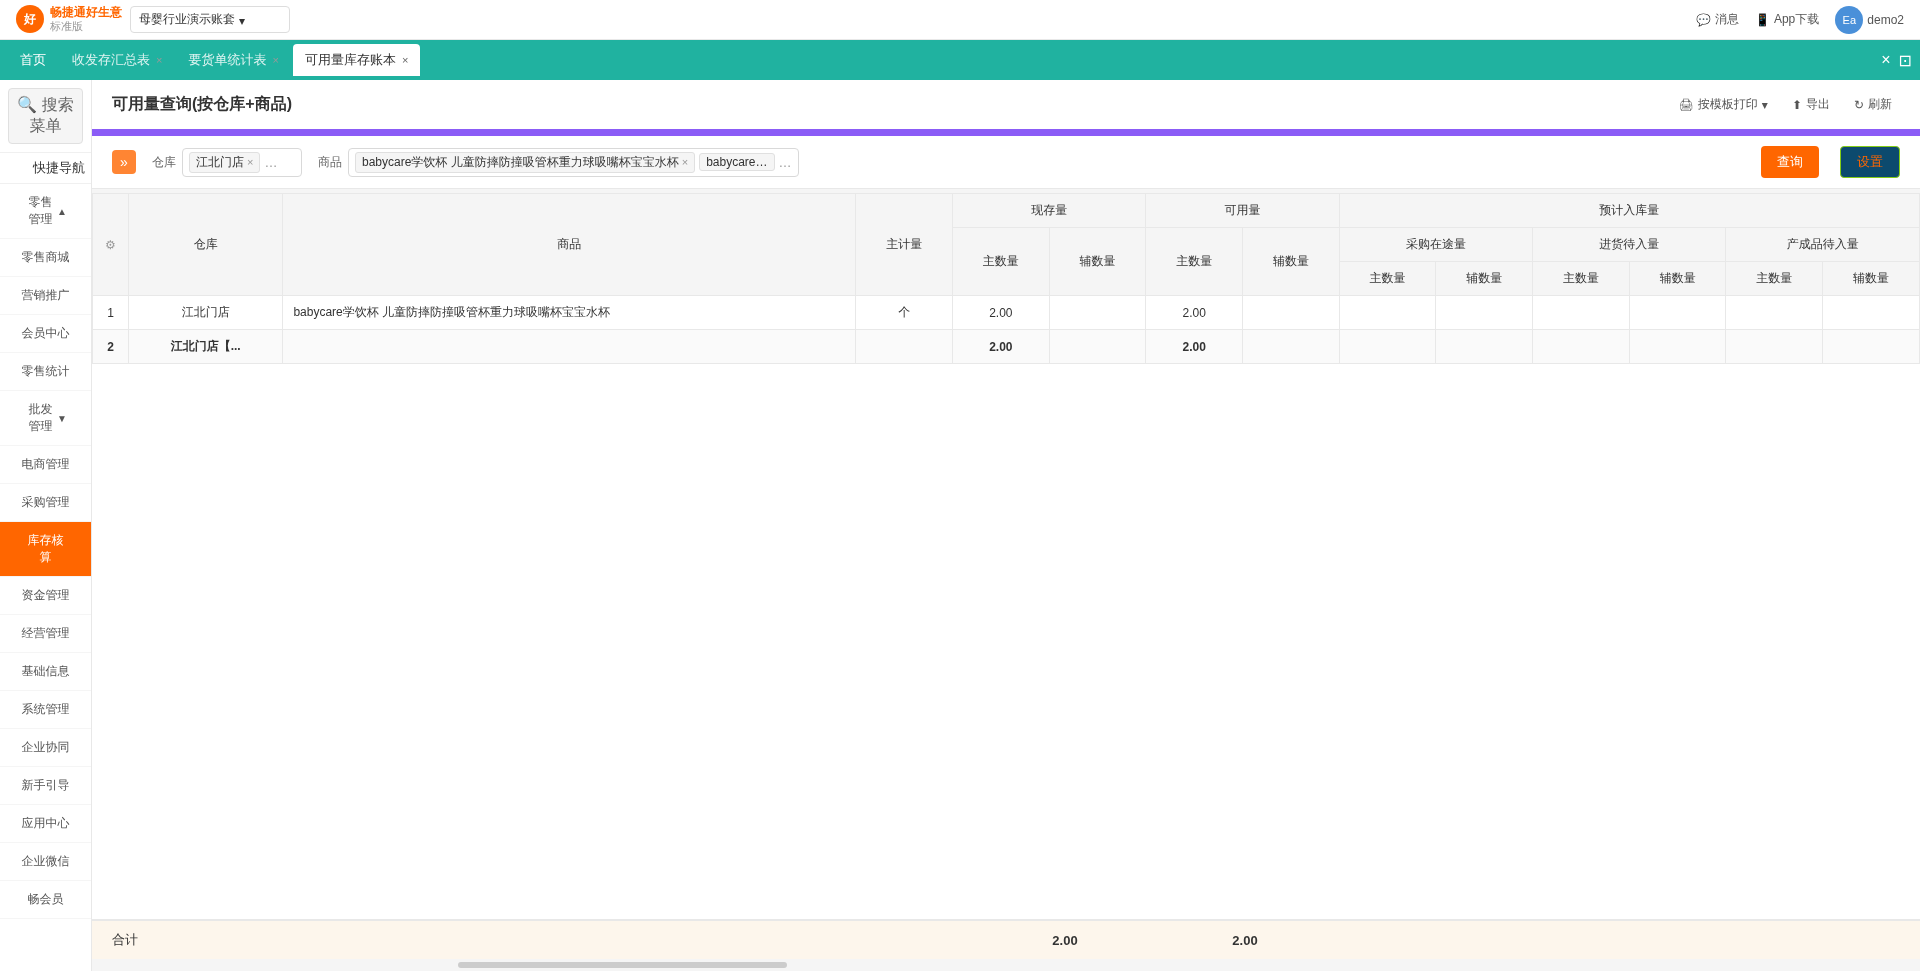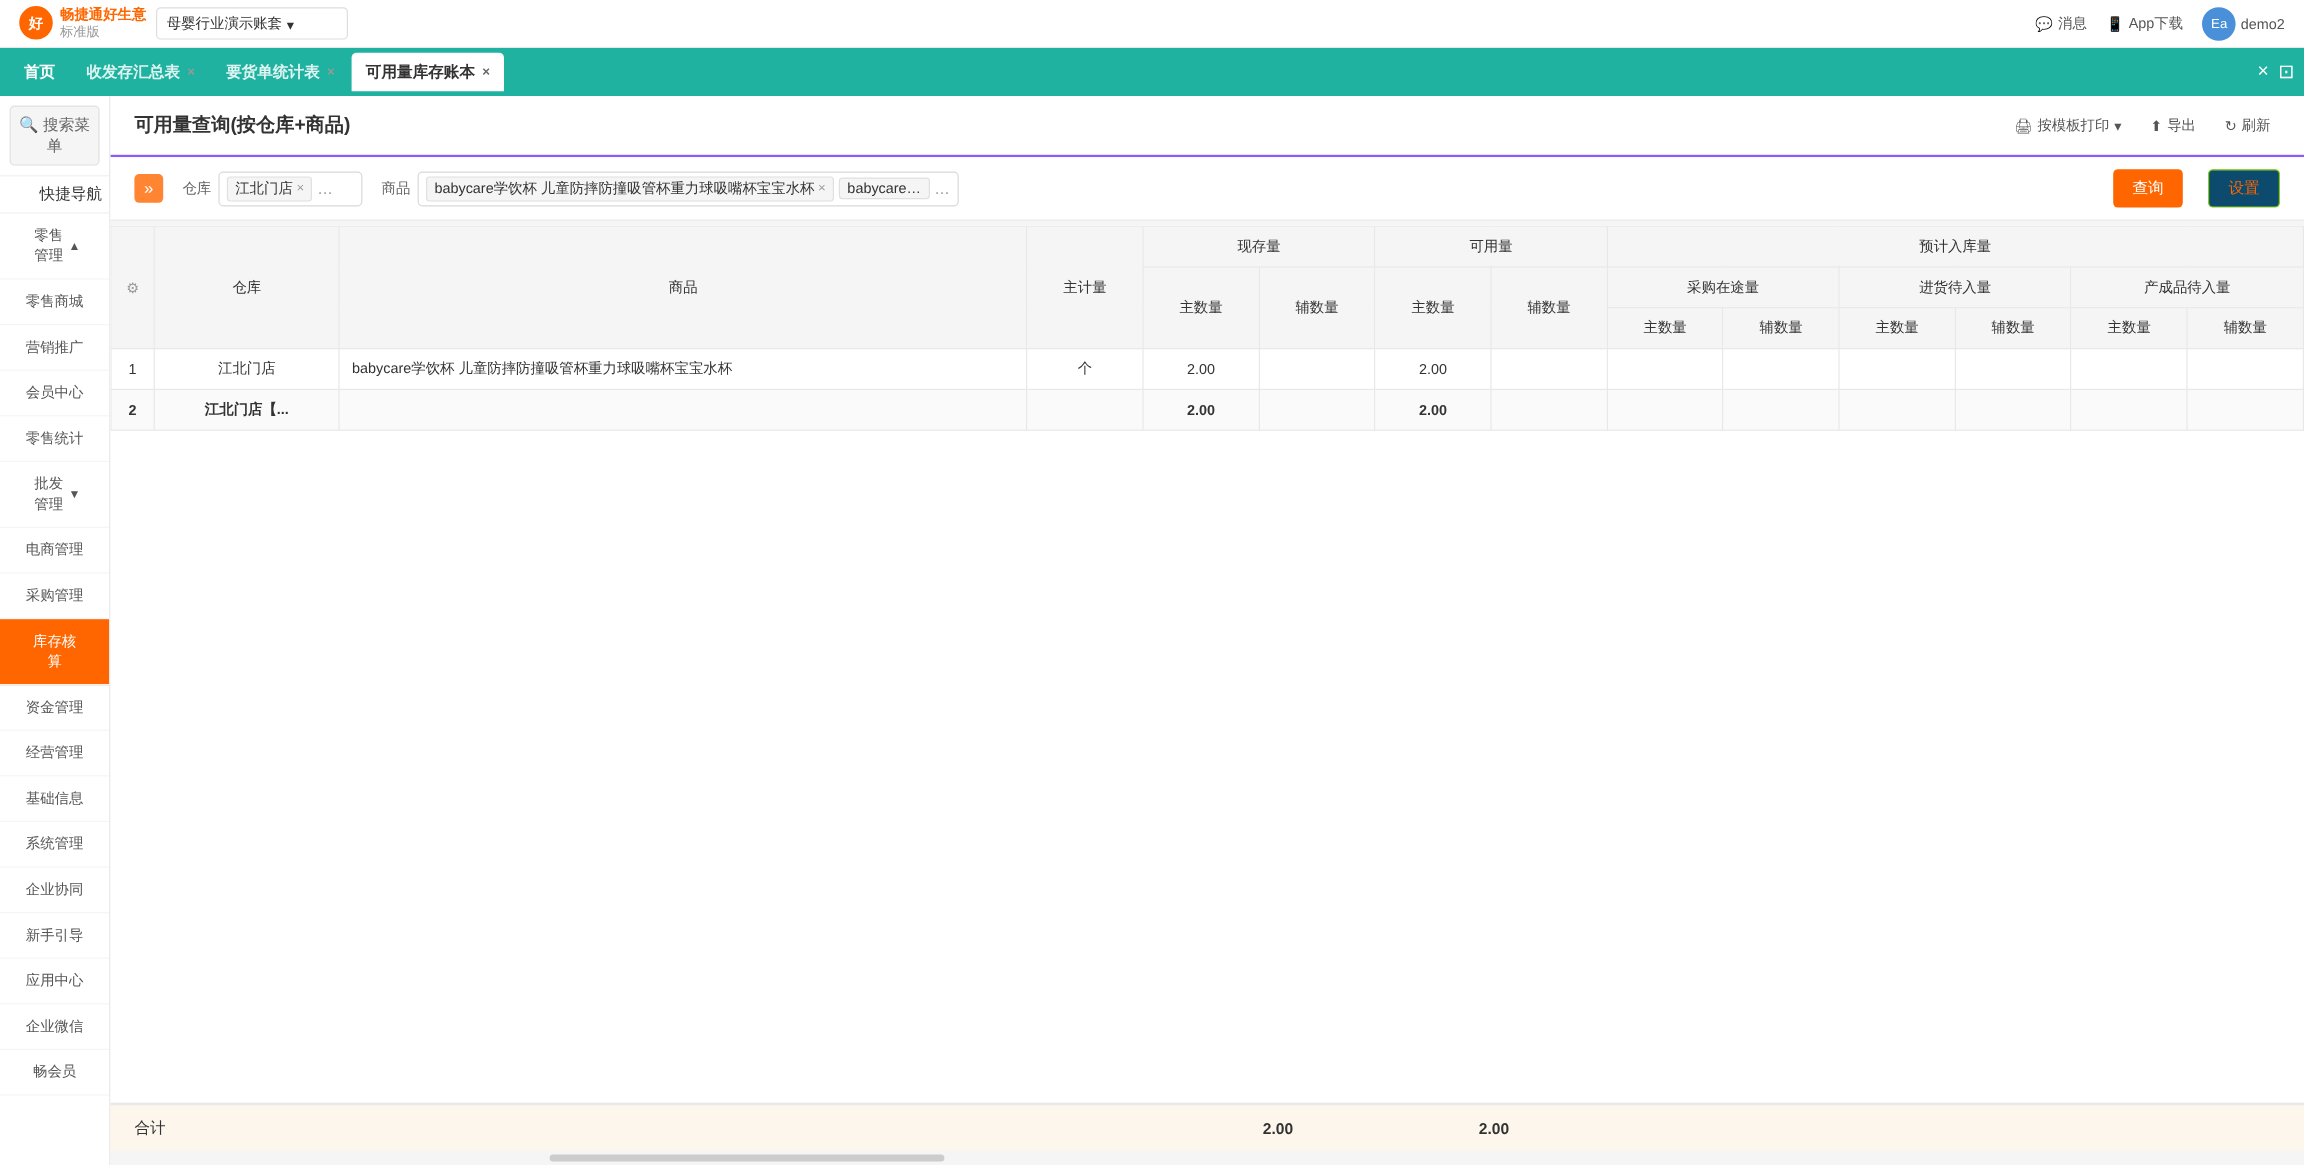--- a/index.html
+++ b/index.html
@@ -12,48 +12,48 @@
     .logo-icon { width: 28px; height: 28px; background: #ff6600; border-radius: 50%; display: flex; align-items: center; justify-content: center; color: white; font-size: 12px; font-weight: bold; }
     .logo-text { font-size: 12px; color: #ff6600; font-weight: bold; line-height: 1.2; }
     .template-label { font-size: 11px; color: #999; }
     .org-selector { display: flex; align-items: flex-end; gap: 4px; padding: 4px 8px; border: 1px solid #ddd; border-radius: 4px; background: #fff; font-size: 12px; color: #333; cursor: pointer; min-width: 160px; }
     .top-bar-right { display: flex; align-items: center; gap: 16px; }
     .top-right-item { display: flex; align-items: center; gap: 4px; font-size: 12px; color: #555; cursor: pointer; }
     .avatar { width: 28px; height: 28px; border-radius: 50%; background: #4a90d9; display: flex; align-items: center; justify-content: center; color: white; font-size: 11px; }
 
     
     .nav-tabs { height: 40px; background: #20b2a0; display: flex; align-items: center; padding: 0 8px; gap: 2px; }
-    .nav-tab { height: 32px; padding: 0 12px; display: flex; align-items: center; gap: 6px; border-radius: 4px 4px 0 0; font-size: 13px; cursor: pointer; color: rgba(255,255,255,0.85); background: transparent; font-weight: bold; }
+    .nav-tab { height: 32px; padding: 0 12px; display: flex; align-items: center; gap: 6px; border-radius: 4px 4px 0 0; font-size: 13px; cursor: pointer; color: rgba(255,255,255,0.85); background: transparent; }
     .nav-tab.active { background: #fff; color: #333; }
     .nav-tab .close-btn { font-size: 11px; color: #999; cursor: pointer; }
     .nav-tab.active .close-btn { color: #666; }
     .nav-tab-home { color: white; background: transparent; }
     .nav-spacer { flex: 1; }
     .nav-actions { display: flex; align-items: center; gap: 8px; }
     .nav-action-btn { color: white; cursor: pointer; font-size: 16px; }
 
     
     .main-layout { display: flex; flex: 1; overflow: hidden; }
 
     
     .sidebar { width: 92px; background: #fff; border-right: 1px solid #e8e8e8; display: flex; flex-direction: column; overflow-y: auto; }
     .sidebar-search { padding: 8px; border-bottom: 1px solid #f0f0f0; }
-    .sidebar-search-btn { width: 100%; padding: 6px; background: #f5f5f5; border: 1px solid #e0e0e0; border-radius: 4px; font-size: 13px; color: #666; cursor: pointer; text-align: center; }
+    .sidebar-search-btn { width: 100%; padding: 6px; background: #f5f5f5; border: 1px solid #e0e0e0; border-radius: 4px; font-size: 16px; color: #666; cursor: pointer; text-align: center; }
     .sidebar-nav-btn { padding: 6px; text-align: right; border-bottom: 1px solid #f0f0f0; }
     .sidebar-item { padding: 10px 24px; text-align: center; font-size: 12px; color: #555; cursor: pointer; border-bottom: 1px solid #f5f5f5; display: flex; align-items: center; justify-content: space-between; }
     .sidebar-item.active { background: #ff6600; color: white; }
     .sidebar-item .item-label { flex: 1; text-align: center; }
     .sidebar-item .arrow { font-size: 10px; }
     .sidebar-item-simple { padding: 10px 8px; text-align: center; font-size: 12px; color: #555; cursor: pointer; border-bottom: 1px solid #f5f5f5; }
 
     
     .content-area { flex: 1; display: flex; flex-direction: column; overflow: hidden; background: #f5f5f5; }
 
     
-    .page-header { background: #fff; padding: 12px 20px; display: flex; align-items: center; justify-content: space-between; border-bottom: 2px solid #8b5cf6; }
+    .page-header { background: #fff; padding: 12px 20px; display: flex; align-items: center; justify-content: space-between; border-bottom: 7px solid #8b5cf6; }
     .page-title { font-size: 16px; font-weight: bold; color: #333; }
     .header-actions { display: flex; align-items: center; gap: 8px; }
     .header-action-btn { display: flex; align-items: center; gap: 4px; font-size: 12px; color: #555; cursor: pointer; padding: 4px 8px; }
     .export-btn { color: #555; }
     .refresh-btn { color: #555; }
 
     
     .filter-bar { background: #fff; padding: 10px 20px; display: flex; align-items: center; gap: 16px; border-bottom: 1px solid #e8e8e8; margin-bottom: 4px; }
     .expand-btn { width: 24px; height: 24px; background: #ff8533; color: white; border: none; border-radius: 4px; cursor: pointer; display: flex; align-items: center; justify-content: center; font-size: 14px; }
     .filter-group { display: flex; align-items: center; gap: 6px; }

